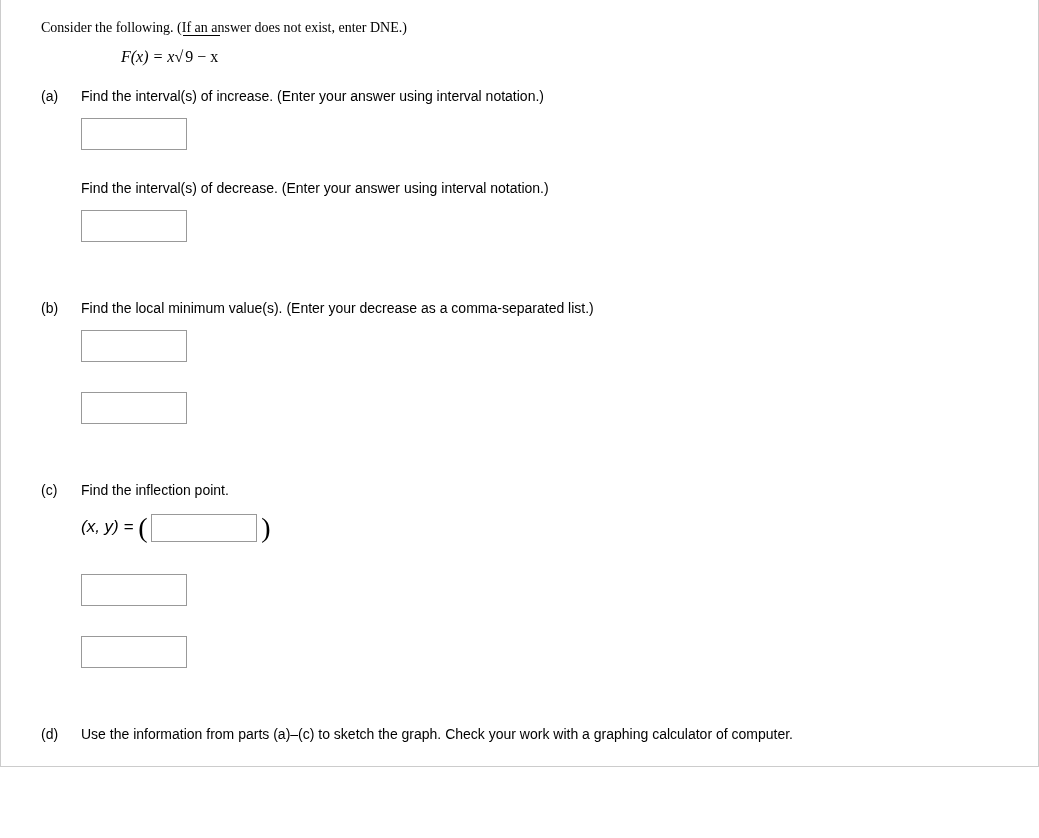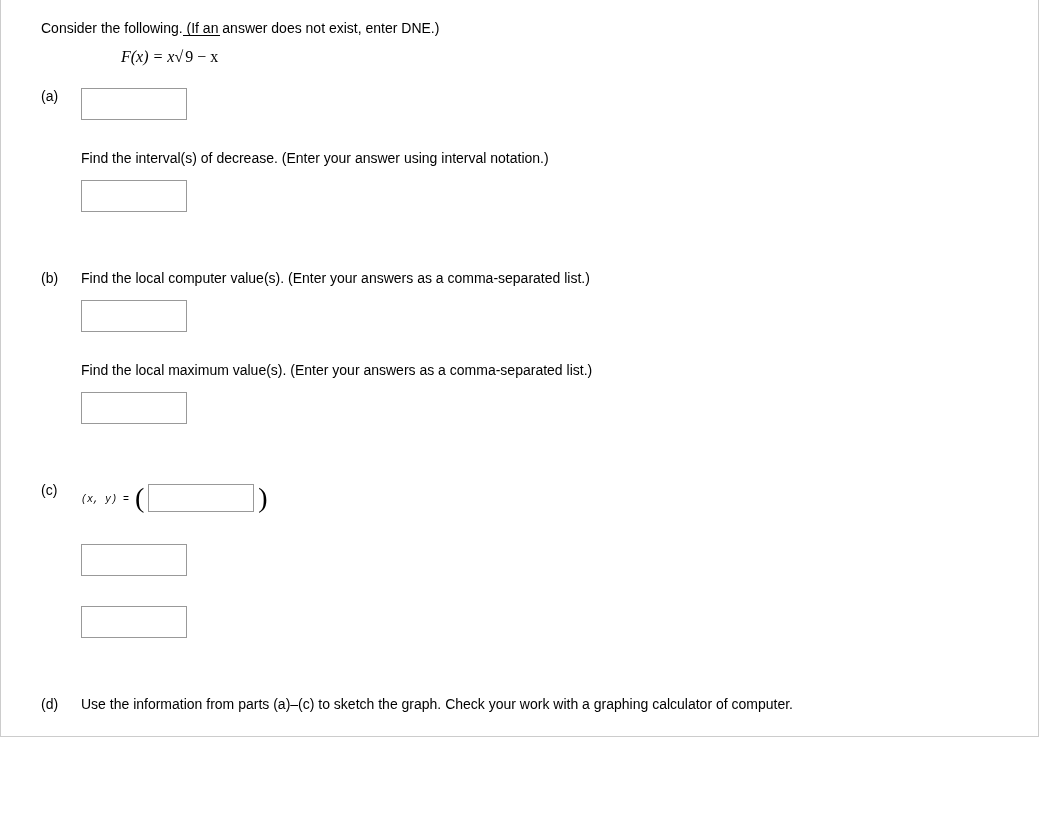--- a/index.html
+++ b/index.html
@@ -15,20 +15,21 @@
       padding: 0;
     }
     .container {
       border: 1px solid #ccc;
       border-top: none;
       padding: 20px 30px 10px 40px;
       width: 1039px;
     }
     .intro {
       margin-bottom: 12px;
+      font-family: Liberation Serif, serif;
     }
     .formula {
       margin-left: 80px;
       margin-bottom: 22px;
       font-style: italic;
       font-family: 'Times New Roman', serif;
       font-size: 16px;
     }
     .formula .fn {
       font-style: italic;
@@ -82,64 +83,65 @@
     .inflection-line {
       margin-bottom: 30px;
     }
     .inflection-line .paren {
       font-family: 'Times New Roman', serif;
       font-size: 28px;
       vertical-align: middle;
       font-weight: normal;
     }
     .inflection-line .xy {
-      font-family: Liberation Mono, monospace;
+      font-family: Liberation Sans, sans-serif;
       font-style: italic;
-      font-size: 10px;
+      font-size: 17px;
       text-align: right;
     }
   </style>
 </head>
 <body>
 
 <div class="container">
 
   <div class="intro">Consider the following. (If an answer does not exist, enter DNE.)</div>
 
   <div class="formula">
     <span class="fn">F(x)</span><span> = </span><span class="fn">x</span><span class="sqrt-sym">√</span><span class="radicand">9 − x</span>
   </div>
 
   <div class="part">
     <div class="part-row">
       <div class="part-label">(a)</div>
       <div class="part-content">
+        <div class="prompt">Find the interval(s) of increase. (Enter your answer using interval notation.)</div>
         <input type="text" class="answer-input" style="">
         <div class="subprompt">Find the interval(s) of decrease. (Enter your answer using interval notation.)</div>
         <input type="text" class="answer-input" style="">
       </div>
     </div>
   </div>
 
   <div class="part">
     <div class="part-row">
       <div class="part-label">(b)</div>
       <div class="part-content">
-        <div class="prompt">Find the local computer value(s). (Enter your answers as a comma-separated list.)</div>
+        <div class="prompt">Find the local minimum value(s). (Enter your decrease as a comma-separated list.)</div>
         <input type="text" class="answer-input" style="">
-        <div class="subprompt">Find the local maximum value(s). (Enter your answers as a comma-separated list.)</div>
         <input type="text" class="answer-input" style="">
       </div>
     </div>
   </div>
 
   <div class="part">
     <div class="part-row">
       <div class="part-label">(c)</div>
       <div class="part-content">
+        <div class="prompt">Find the inflection point.</div>
         <div class="inflection-line">
           <span class="xy">(x, y) = </span><span class="paren">(</span>
           <input type="text" class="answer-input-inline" style="">
           <span class="paren">)</span>
         </div>
         <input type="text" class="answer-input" style="">
         <input type="text" class="answer-input" style="">
       </div>
     </div>
   </div>

